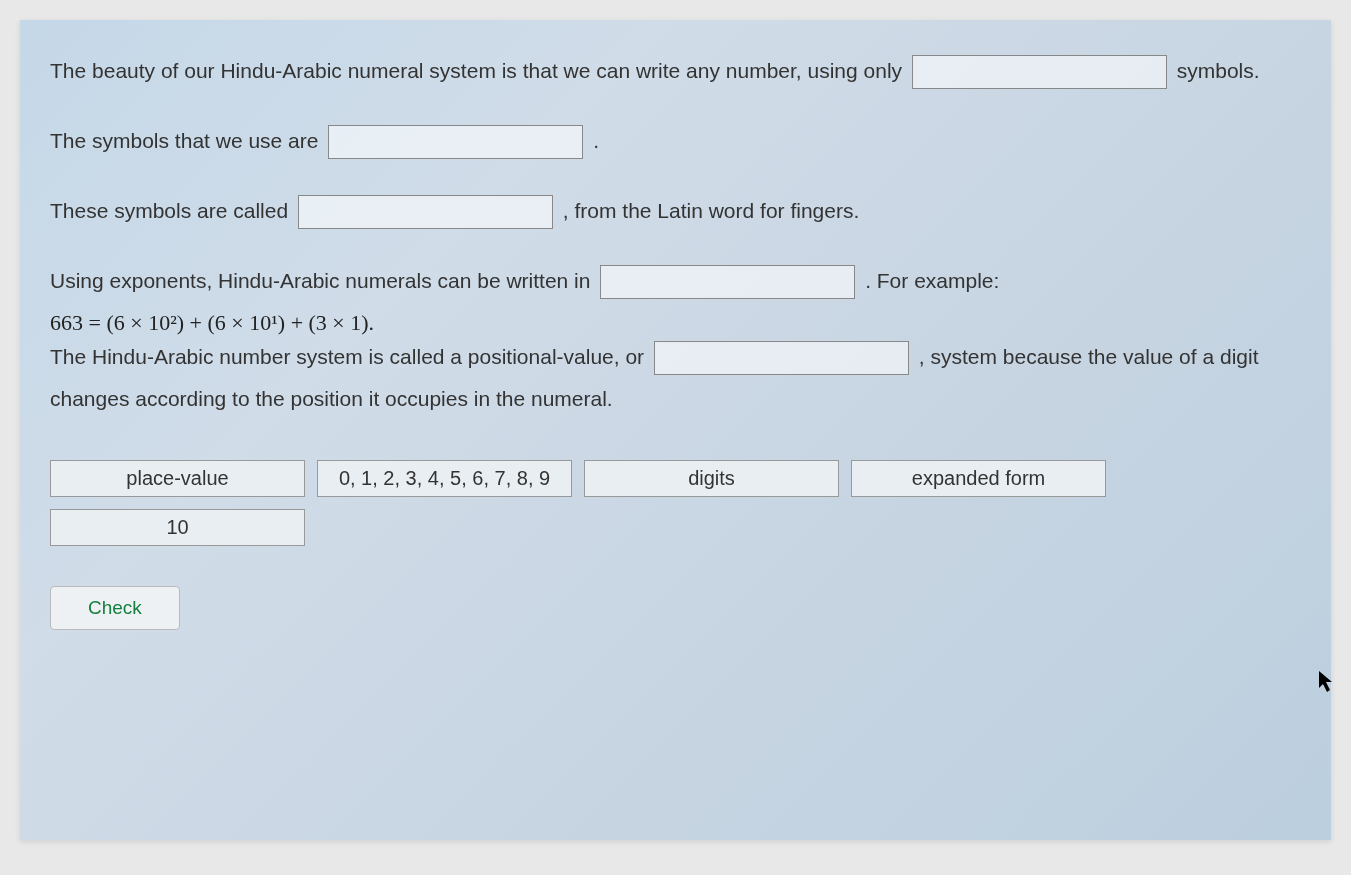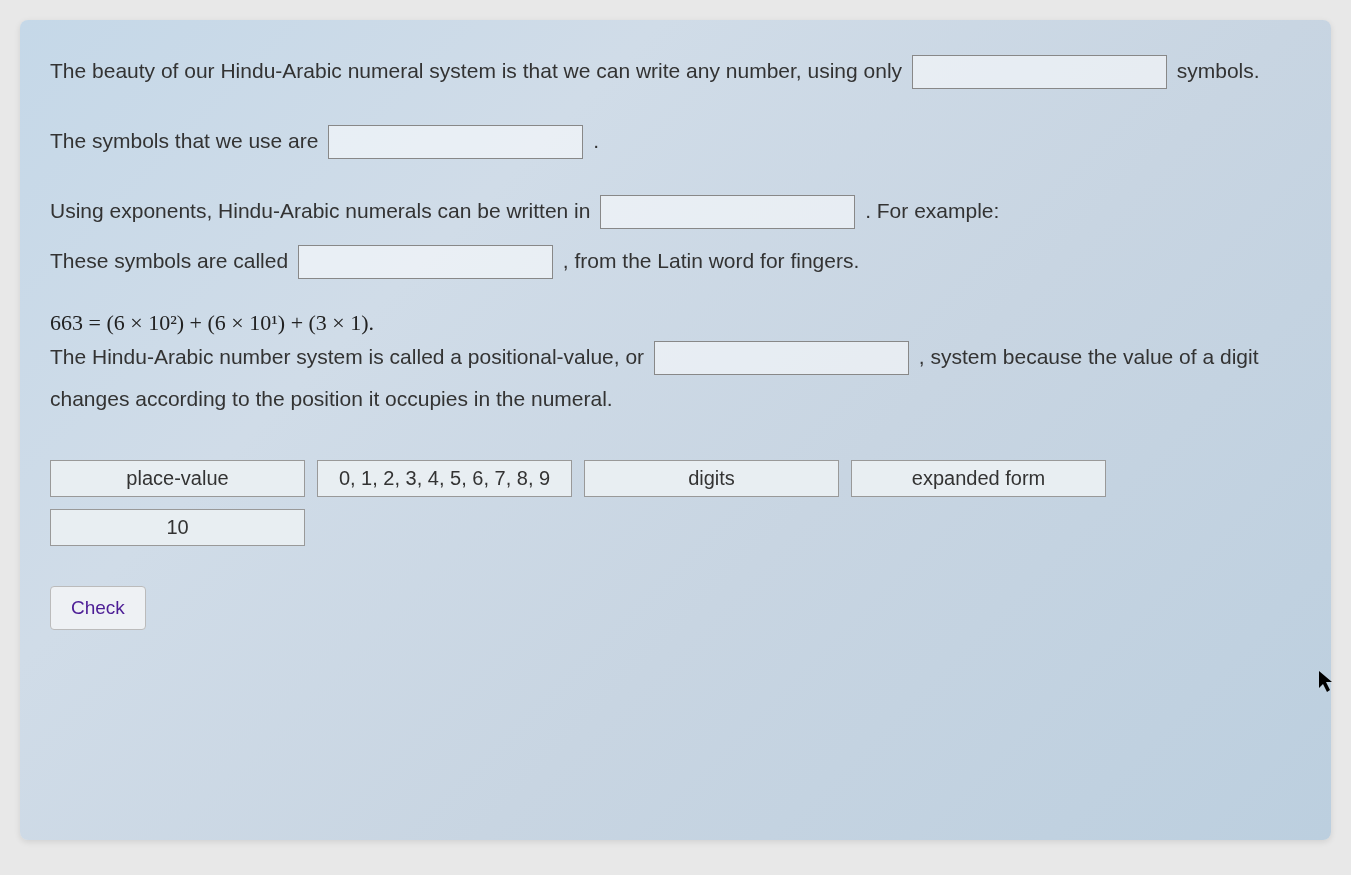--- a/index.html
+++ b/index.html
@@ -10,21 +10,21 @@
     body {
       font-family: 'Segoe UI', Arial, sans-serif;
       background: #e8e8e8;
       padding: 20px;
       width: 1351px;
       height: 875px;
       position: relative;
     }
     .panel {
       background: linear-gradient(135deg, #c5d8e8 0%, #d0dce8 30%, #c8d5e2 60%, #bccfdf 100%);
-      border-radius: 8px;
+      border-radius: 0;
       padding: 30px 30px 25px 30px;
       position: relative;
       min-height: 820px;
       box-shadow: 0 2px 6px rgba(0,0,0,0.1);
     }
     .question-line {
       font-size: 21px;
       color: #333;
       line-height: 2.0;
       margin-bottom: 28px;
@@ -61,23 +61,23 @@
       font-size: 20px;
       color: #333;
       text-align: center;
       width: 255px;
       cursor: move;
     }
     .check-button {
       background: #eef1f4;
       border: 1px solid #bbb;
       border-radius: 4px;
-      padding: 10px 20px;
+      padding: 10px 37px;
       font-size: 19px;
-      color: #4c1d95;
+      color: #15803d;
       cursor: pointer;
       font-family: inherit;
     }
     .cursor-arrow {
       position: absolute;
       right: 15px;
       top: 670px;
       font-size: 22px;
       color: #000;
     }
@@ -92,30 +92,30 @@
     <span class="blank-input"></span>
     <span> symbols.</span>
   </div>
 
   <div class="question-line">
     <span>The symbols that we use are </span>
     <span class="blank-input"></span>
     <span> .</span>
   </div>
 
+  <div class="question-line">
+    <span>These symbols are called </span>
+    <span class="blank-input"></span>
+    <span> , from the Latin word for fingers.</span>
+  </div>
+
   <div class="question-line tight">
     <span>Using exponents, Hindu-Arabic numerals can be written in </span>
     <span class="blank-input"></span>
     <span> . For example:</span>
-  </div>
-
-  <div class="question-line">
-    <span>These symbols are called </span>
-    <span class="blank-input"></span>
-    <span> , from the Latin word for fingers.</span>
   </div>
   <div class="formula">663 = (6 × 10²) + (6 × 10¹) + (3 × 1).</div>
 
   <div class="question-line">
     <span>The Hindu-Arabic number system is called a positional-value, or </span>
     <span class="blank-input"></span>
     <span> , system because the value of a digit changes according to the position it occupies in the numeral.</span>
   </div>
 
   <div class="answer-bank">

